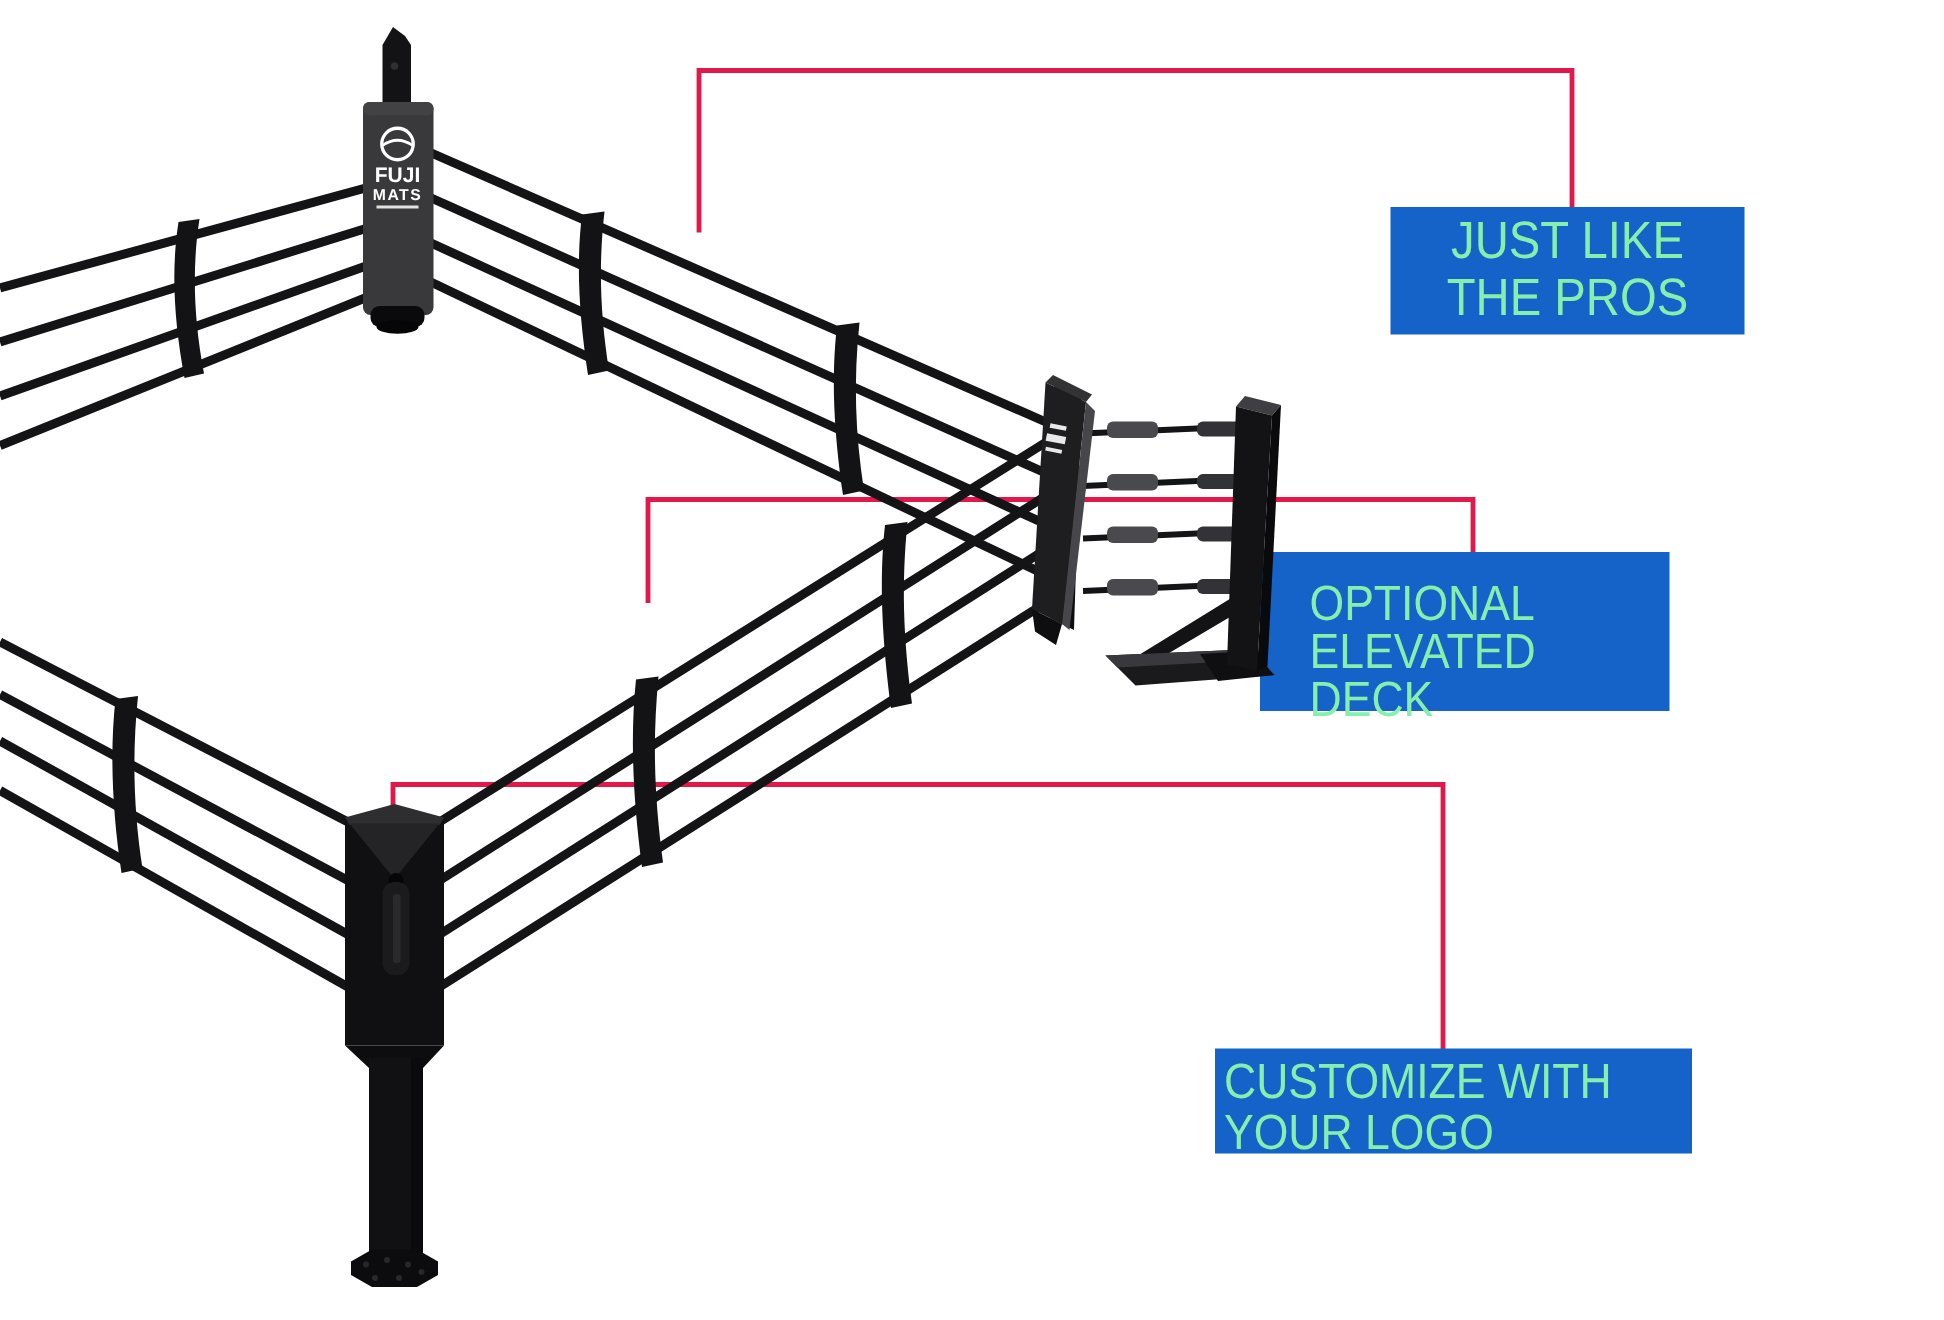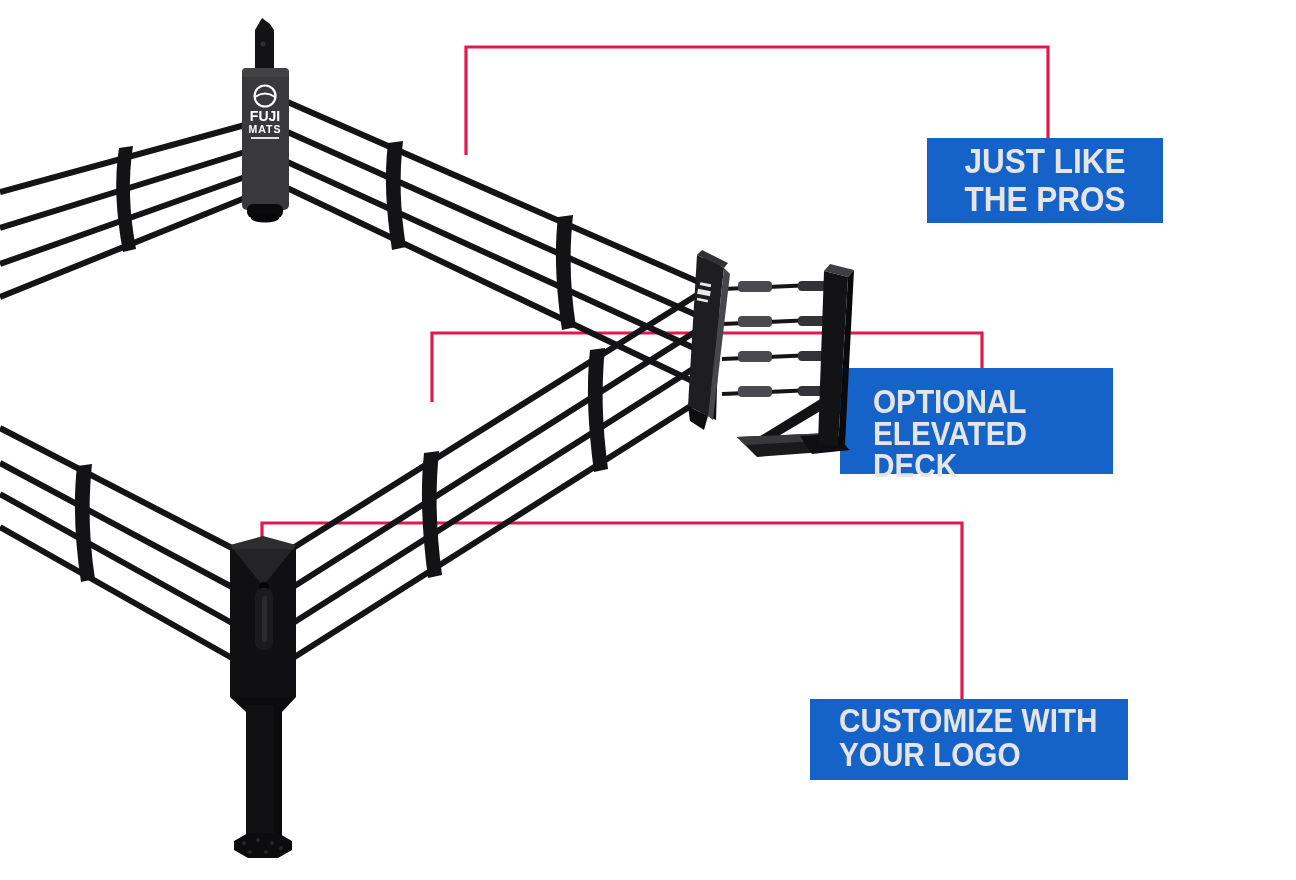--- a/index.html
+++ b/index.html
@@ -8,30 +8,30 @@
     --ring-black:#121214;
   }
   html,body{margin:0;padding:0;background:#fff;}
   .stage{
     position:relative;width:1296px;height:880px;background:#fff;overflow:hidden;
     font-family:"Liberation Sans",sans-serif;
   }
   .stage svg{position:absolute;left:0;top:0;}
   svg.callout-lines{z-index:1;}
   .callout{
-    position:absolute;z-index:2;background:var(--accent-blue);color:#e5e5e5;
-    font-weight:bold;box-sizing:border-box;
+    position:absolute;z-index:2;background:var(--accent-blue);color:#86efac;
+    font-weight:normal;box-sizing:border-box;
   }
   .callout .cl-inner{transform:scaleX(0.9);}
   .callout .cl-line{white-space:nowrap;}
   .callout.c-pros{left:927px;top:138px;width:236px;height:85px;padding-top:4px;text-align:center;}
   .callout.c-pros .cl-inner{transform-origin:50% 50%;font-size:35px;line-height:38px;}
   .callout.c-deck{left:840px;top:368px;width:273px;height:106px;padding:18px 0 0 33px;}
   .callout.c-deck .cl-inner{transform-origin:0 50%;font-size:33px;line-height:32px;}
-  .callout.c-logo{left:810px;top:699px;width:318px;height:81px;padding:5px 0 0 29px;}
+  .callout.c-logo{left:810px;top:699px;width:318px;height:70px;padding:5px 0 0 6px;}
   .callout.c-logo .cl-inner{transform-origin:0 50%;font-size:33px;line-height:34px;}
   svg.art{z-index:3;pointer-events:none;}
   .logo-text{fill:#fff;font-family:"Liberation Sans",sans-serif;font-weight:bold;text-anchor:middle;}
 </style>
 </head>
 <body>
 
 <div class="stage">
 
   <svg class="callout-lines" width="1296" height="880" viewBox="0 0 1296 880">

